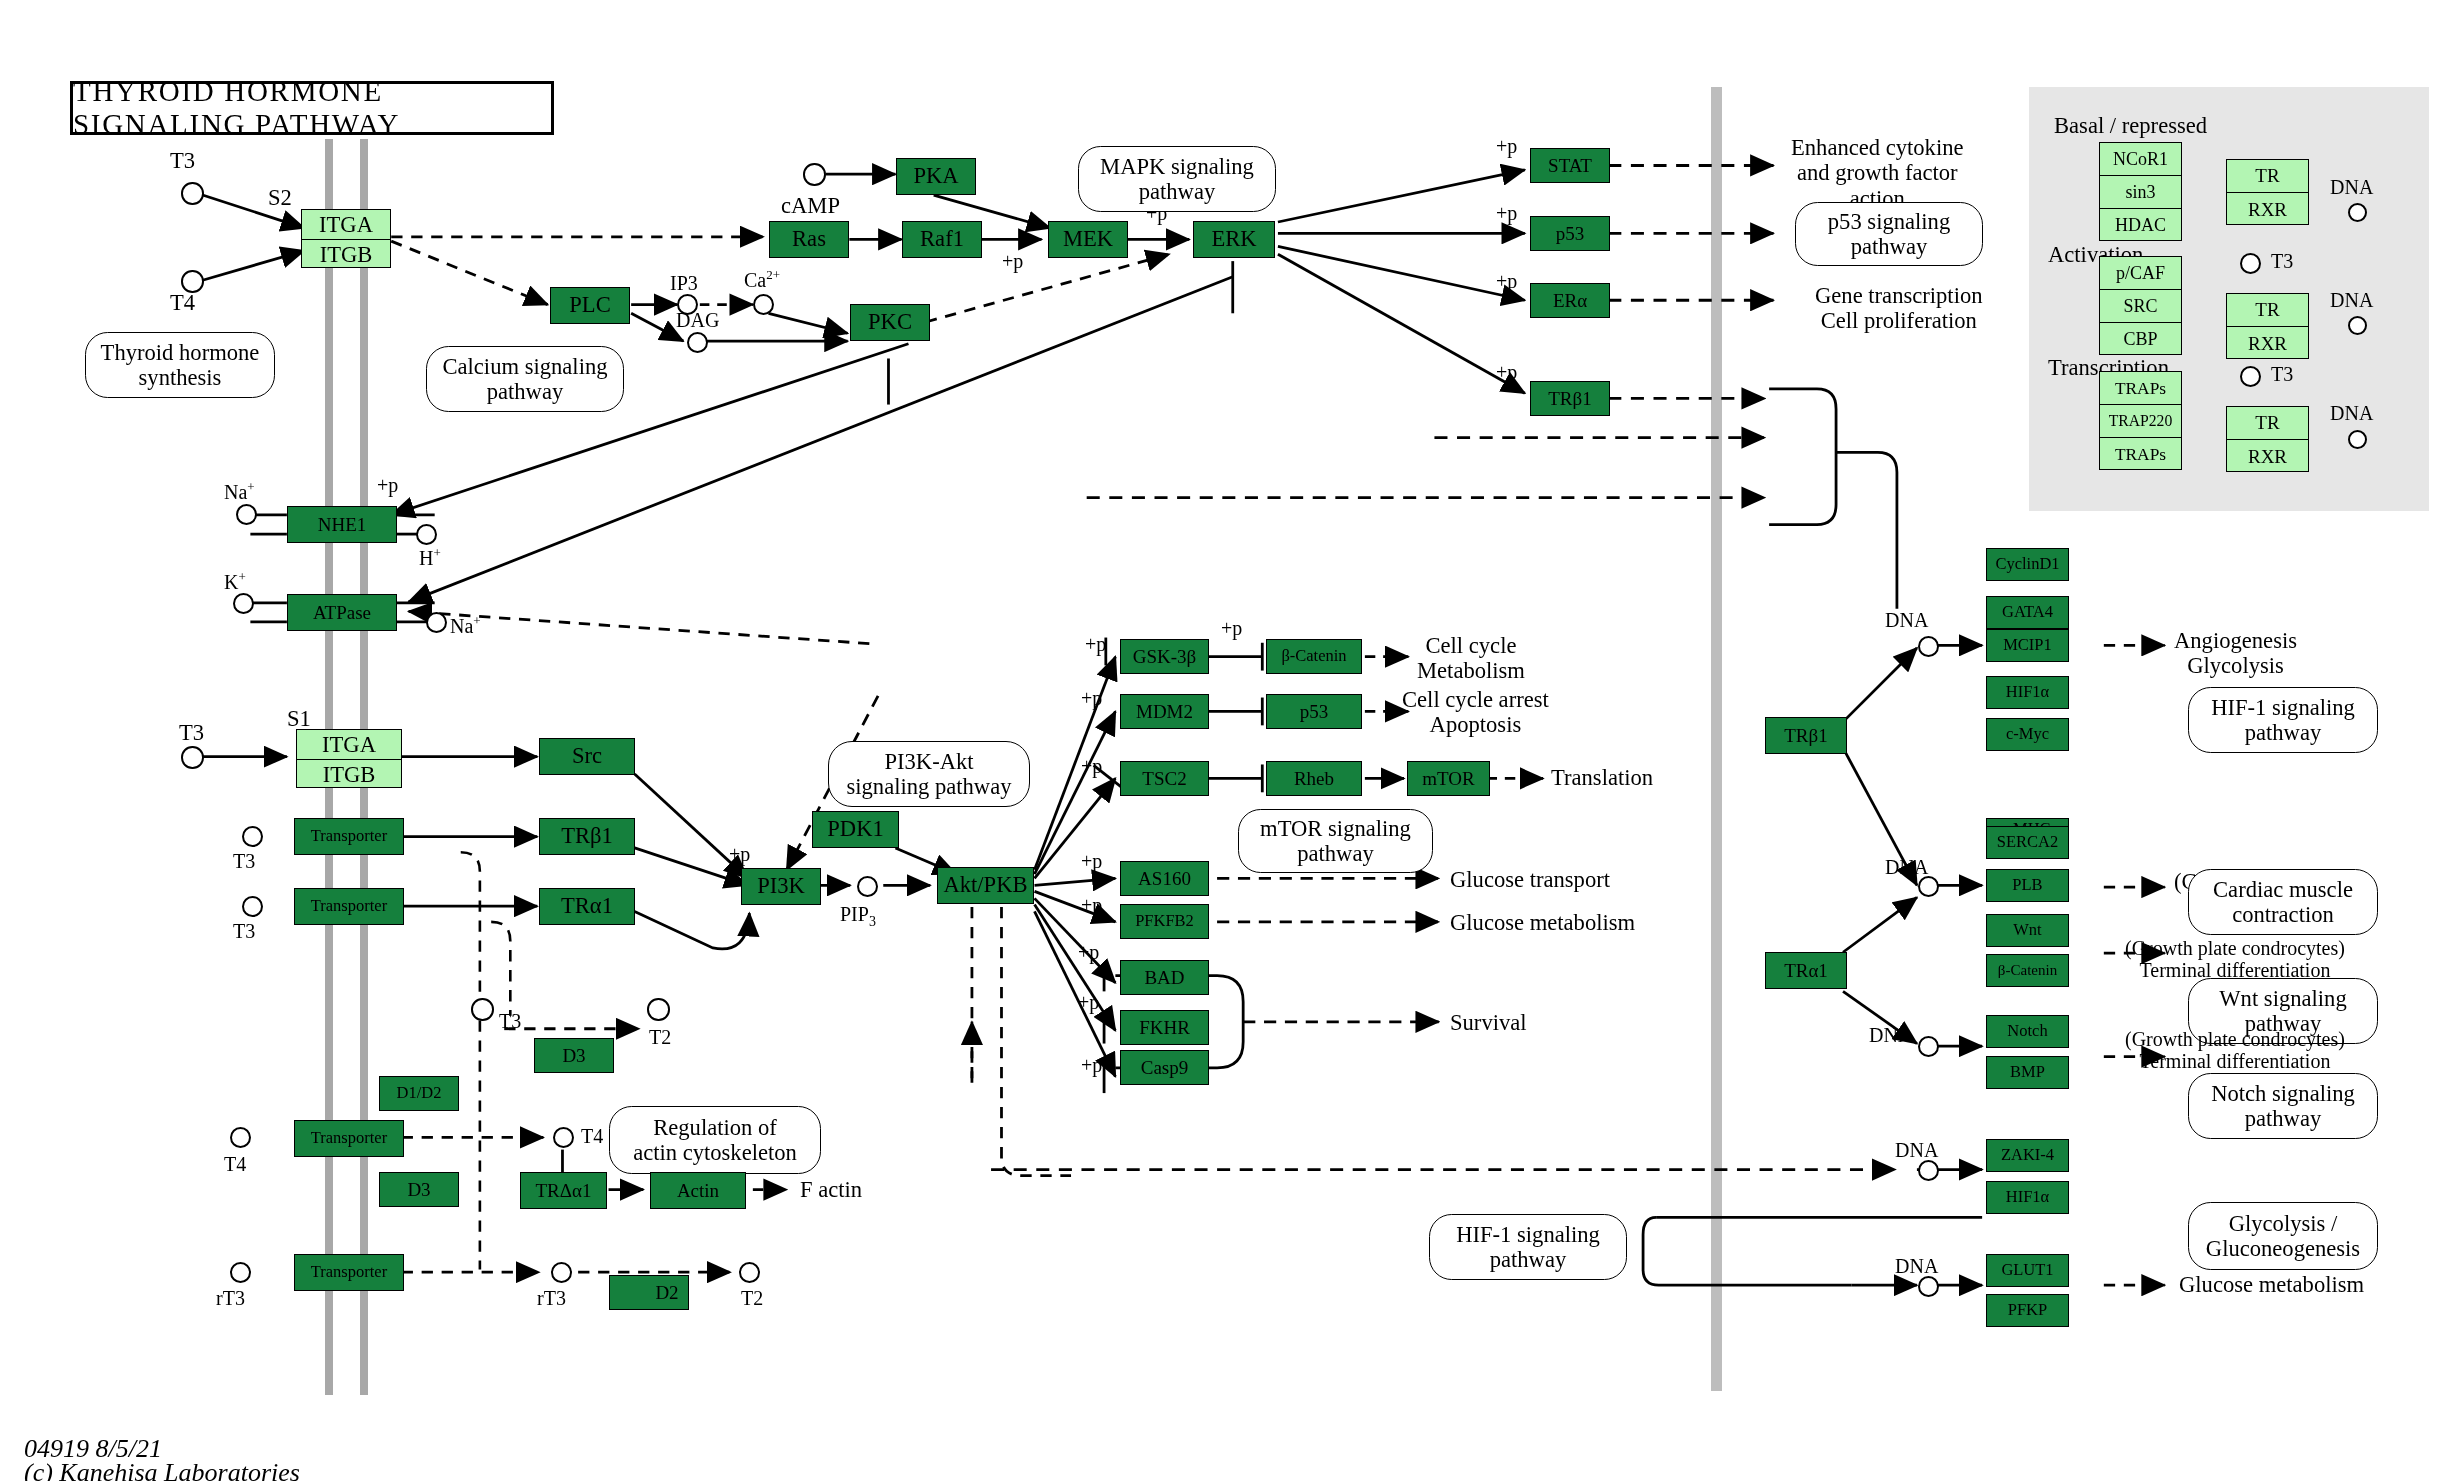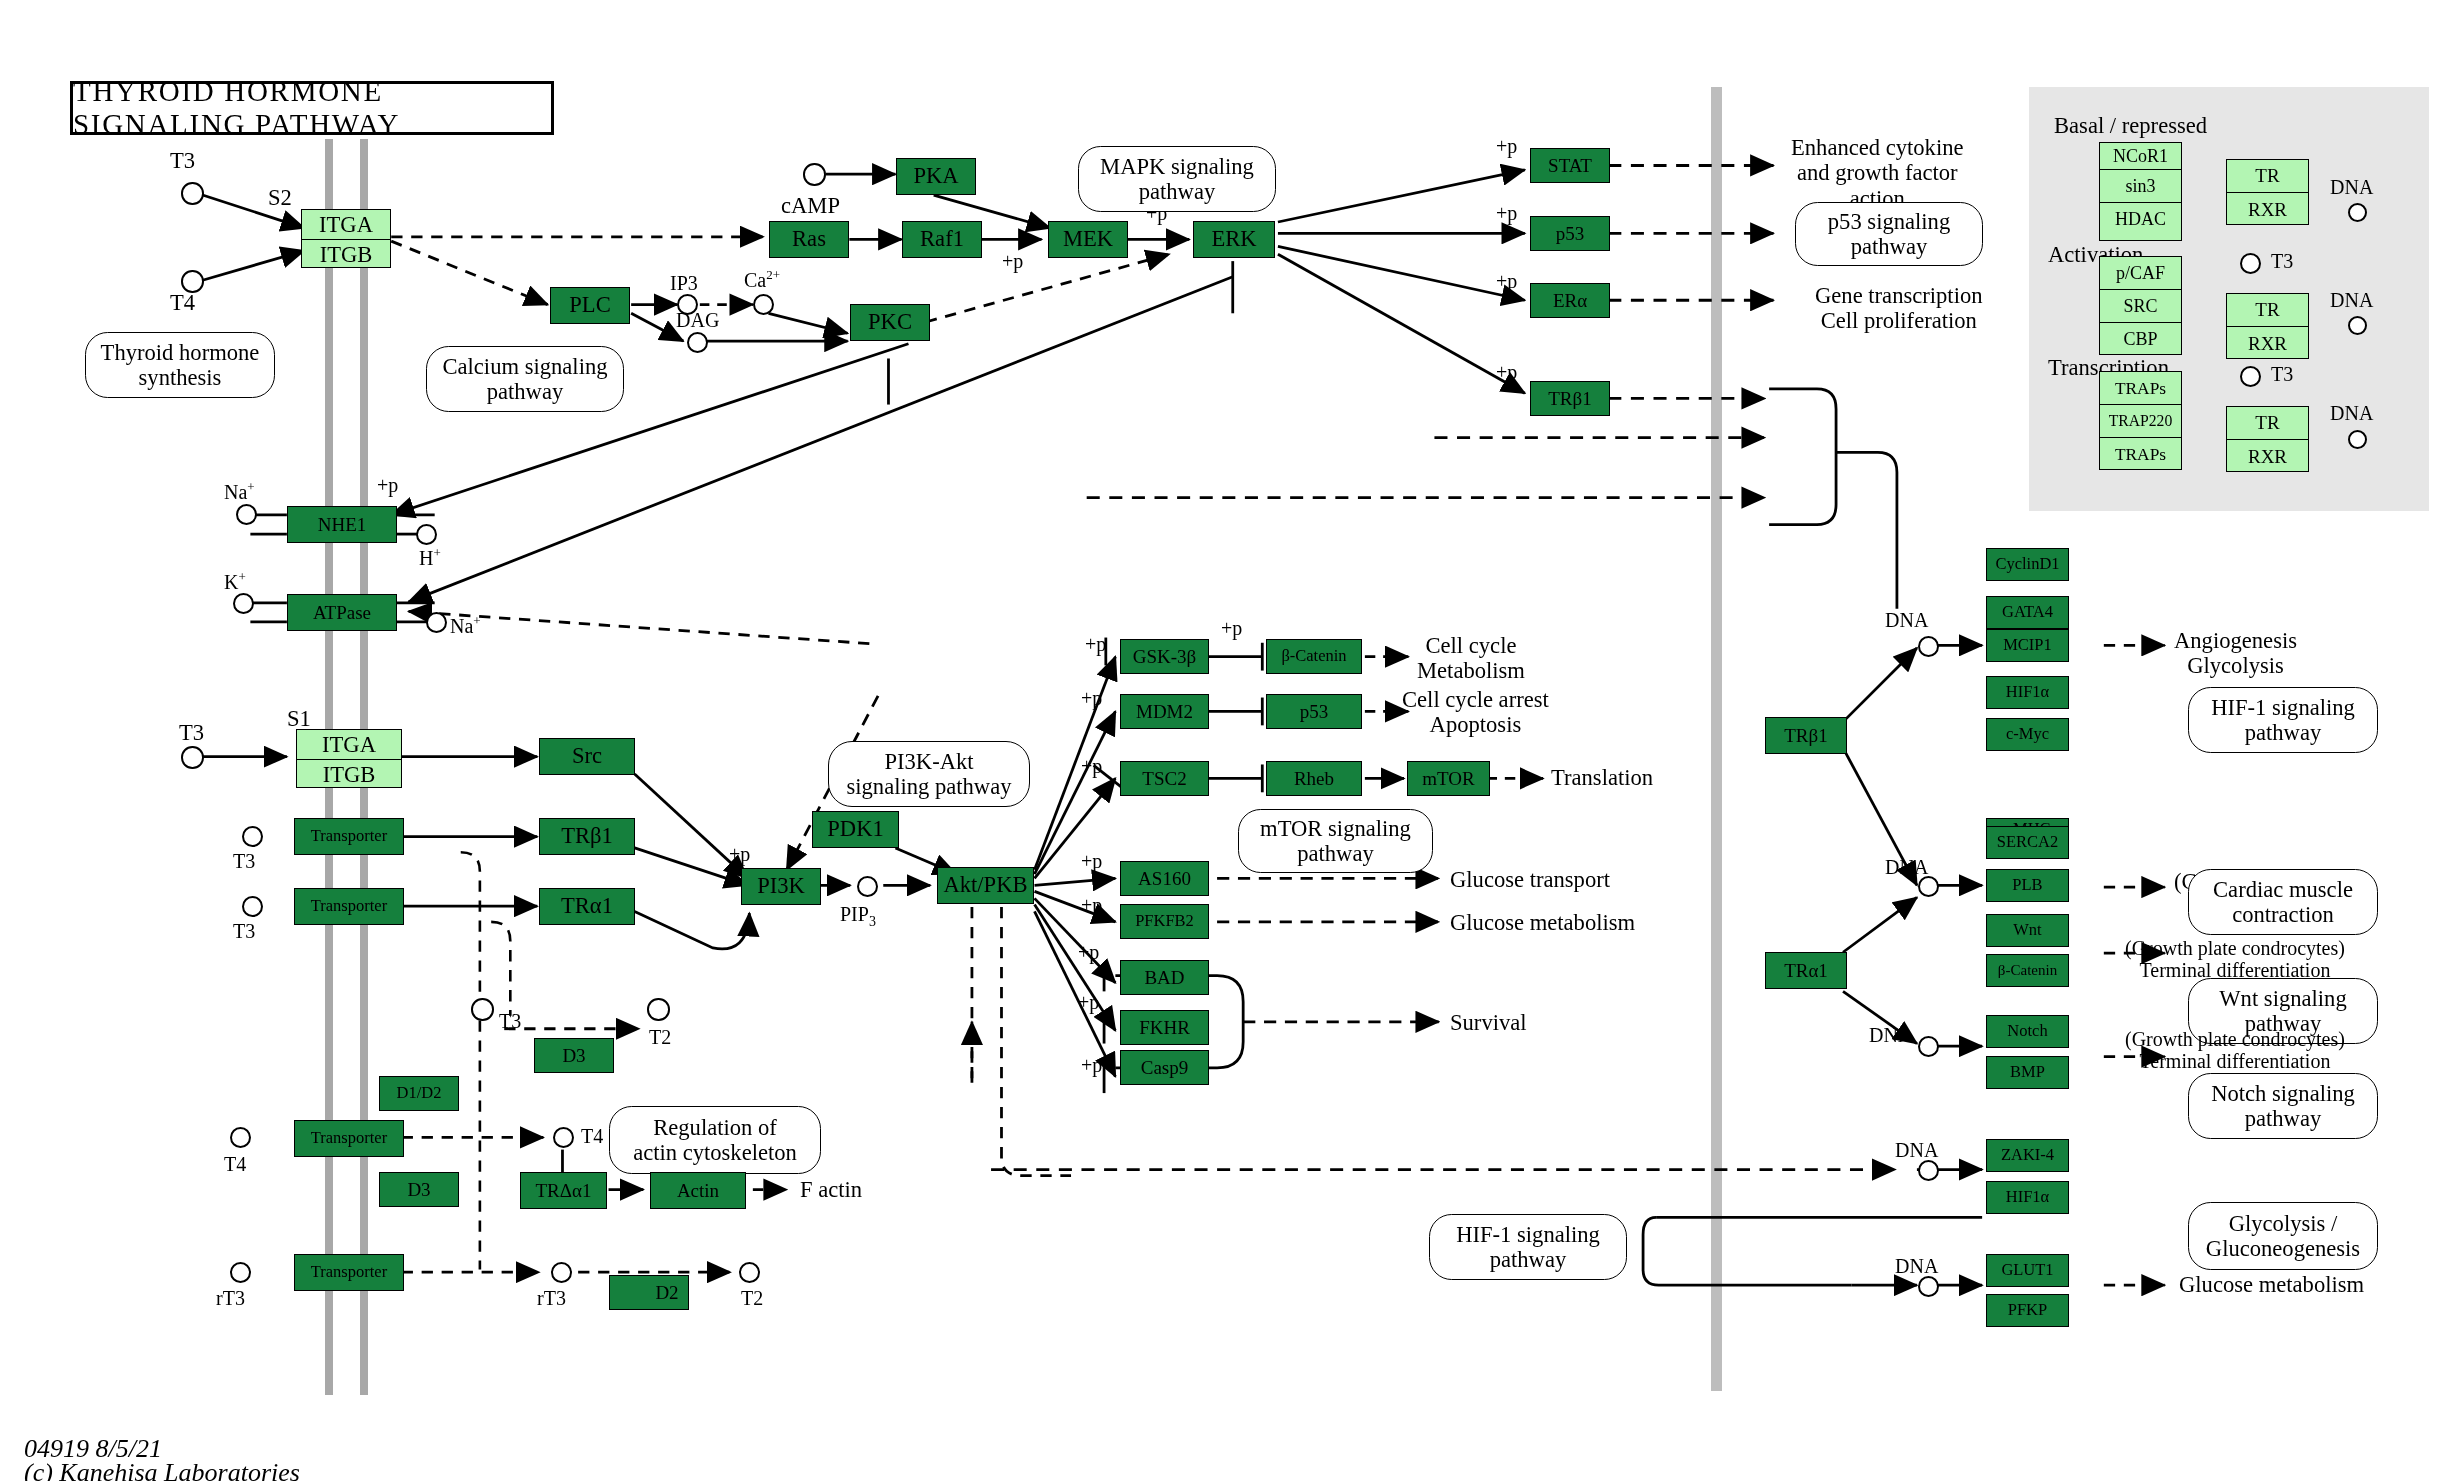--- a/index.html
+++ b/index.html
@@ -510,21 +510,21 @@
 
   <div class="pill" style="left:1429px;top:1214px;width:198px;height:66px;">
     <span style="white-space:pre-line;">HIF-1 signaling
 pathway</span>
   </div>
 
   <div class="greybox" style="left:2029px;top:87px;width:400px;height:424px;"></div>
 
   <div class="lbl" style="left:2054px;top:113px;">Basal / repressed</div>
   <div class="stack" style="left:2099px;top:142px;width:83px;height:99px;">
-    <div class="xs" style="height:27px;font-size:18px;">NCoR1</div>
+    <div class="xs" style="height:33px;font-size:18px;">NCoR1</div>
     <div class="xs" style="height:33px;font-size:18px;">sin3</div>
     <div class="xs" style="height:33px;font-size:18px;">HDAC</div>
   </div>
   <div class="stack" style="left:2226px;top:159px;width:83px;height:66px;">
     <div class="xs" style="height:33px;font-size:19px;">TR</div>
     <div class="xs" style="height:33px;font-size:19px;">RXR</div>
   </div>
   <div class="lbl sm" style="left:2330px;top:176px;">DNA</div>
   <div class="circ" style="left:2348px;top:203px;width:19px;height:19px;"></div>
 

